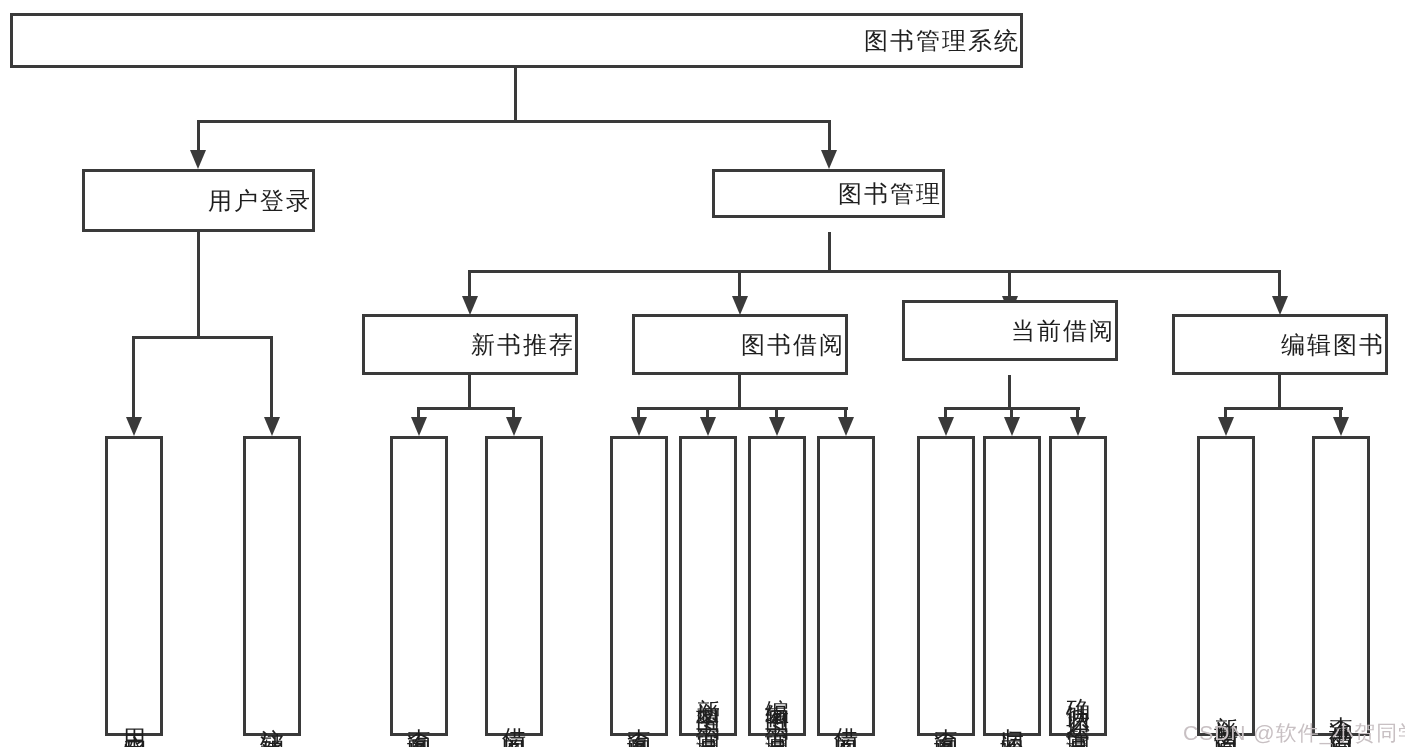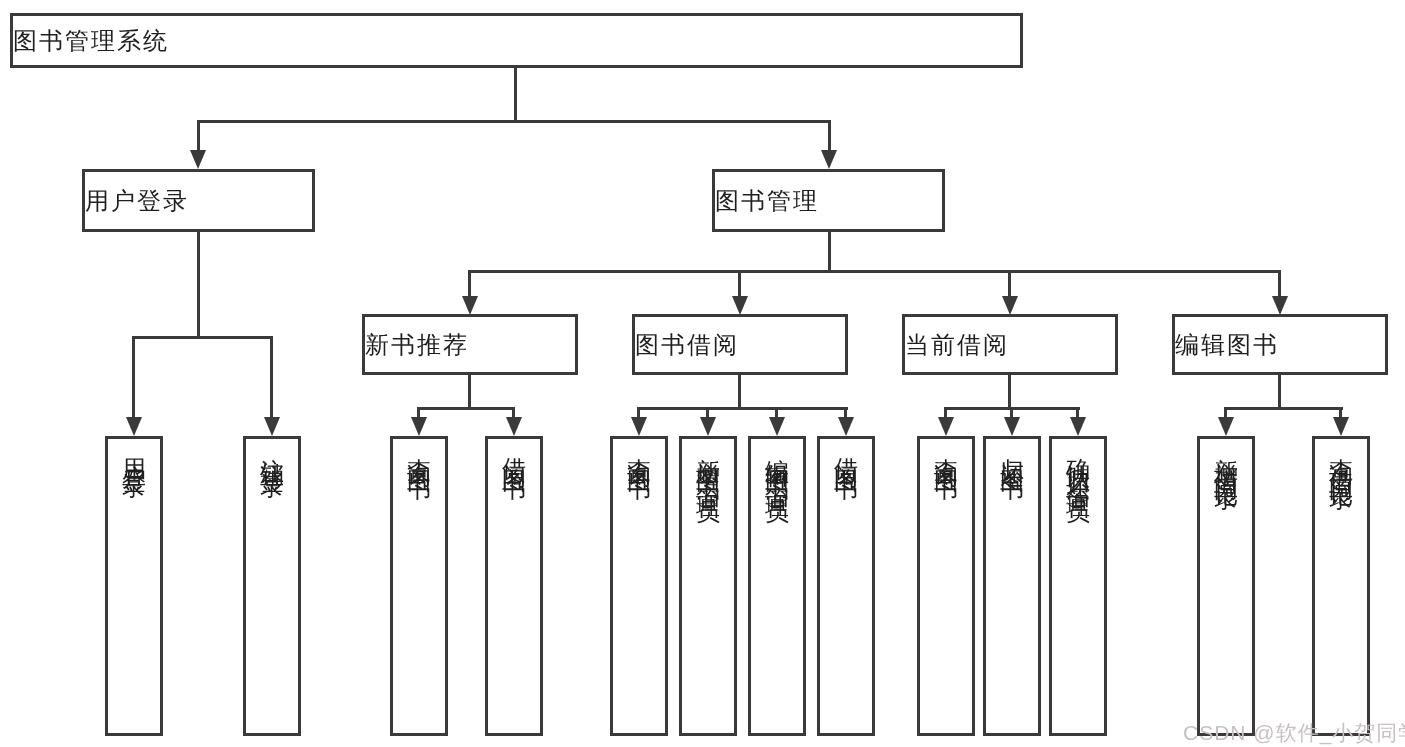--- a/index.html
+++ b/index.html
@@ -20,21 +20,21 @@
     background: var(--background);
     overflow: hidden;
   }
   .node {
     position: absolute;
     box-sizing: border-box;
     border: 3px solid var(--line);
     background: var(--background);
     display: flex;
     align-items: center;
-    justify-content: flex-start;
+    justify-content: flex-end;
     color: var(--text);
     font-size: 24px;
     letter-spacing: 2px;
     white-space: nowrap;
   }
   .leaf {
     writing-mode: vertical-lr;
     text-orientation: mixed;
     letter-spacing: 6px;
     font-size: 24px;
@@ -133,31 +133,31 @@
   <div class="vline" style="left:1339px;top:407px;height:12px"></div>
   <div class="ahead" style="left:1333px;top:417px"></div>
 
   <div class="node" style="left:10px;top:13px;width:1013px;height:55px">
     <span>图书管理系统</span>
   </div>
 
   <div class="node" style="left:82px;top:169px;width:233px;height:63px">
     <span>用户登录</span>
   </div>
-  <div class="node" style="left:712px;top:169px;width:233px;height:63px">
+  <div class="node" style="left:712px;top:169px;width:233px;height:49px">
     <span>图书管理</span>
   </div>
 
   <div class="node" style="left:632px;top:314px;width:216px;height:61px">
     <span>图书借阅</span>
   </div>
   <div class="node" style="left:362px;top:314px;width:216px;height:61px">
     <span>新书推荐</span>
   </div>
-  <div class="node" style="left:902px;top:314px;width:216px;height:61px">
+  <div class="node" style="left:902px;top:300px;width:216px;height:61px">
     <span>当前借阅</span>
   </div>
   <div class="node" style="left:1172px;top:314px;width:216px;height:61px">
     <span>编辑图书</span>
   </div>
 
   <div class="node leaf" style="left:105px;top:436px;width:58px;height:300px">
     <span>用户登录</span>
   </div>
   <div class="node leaf" style="left:243px;top:436px;width:58px;height:300px">

